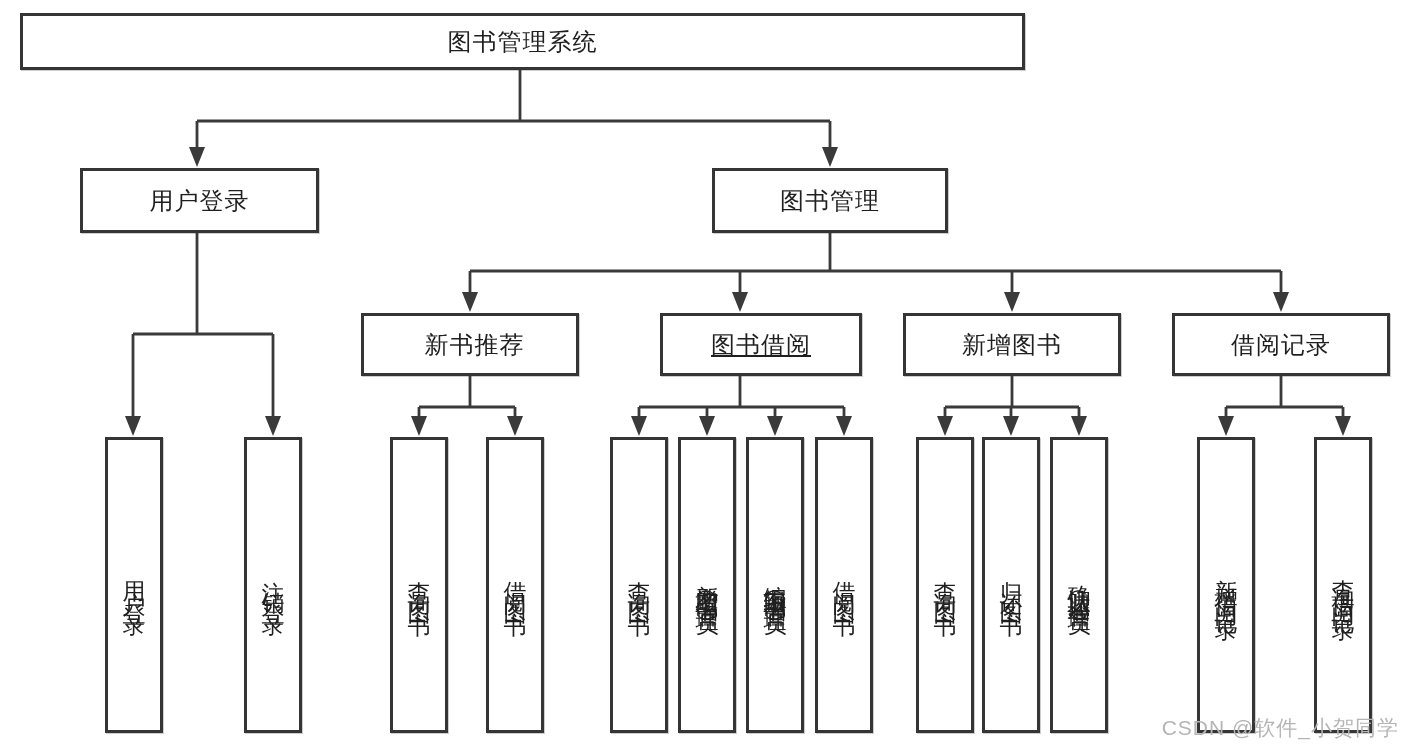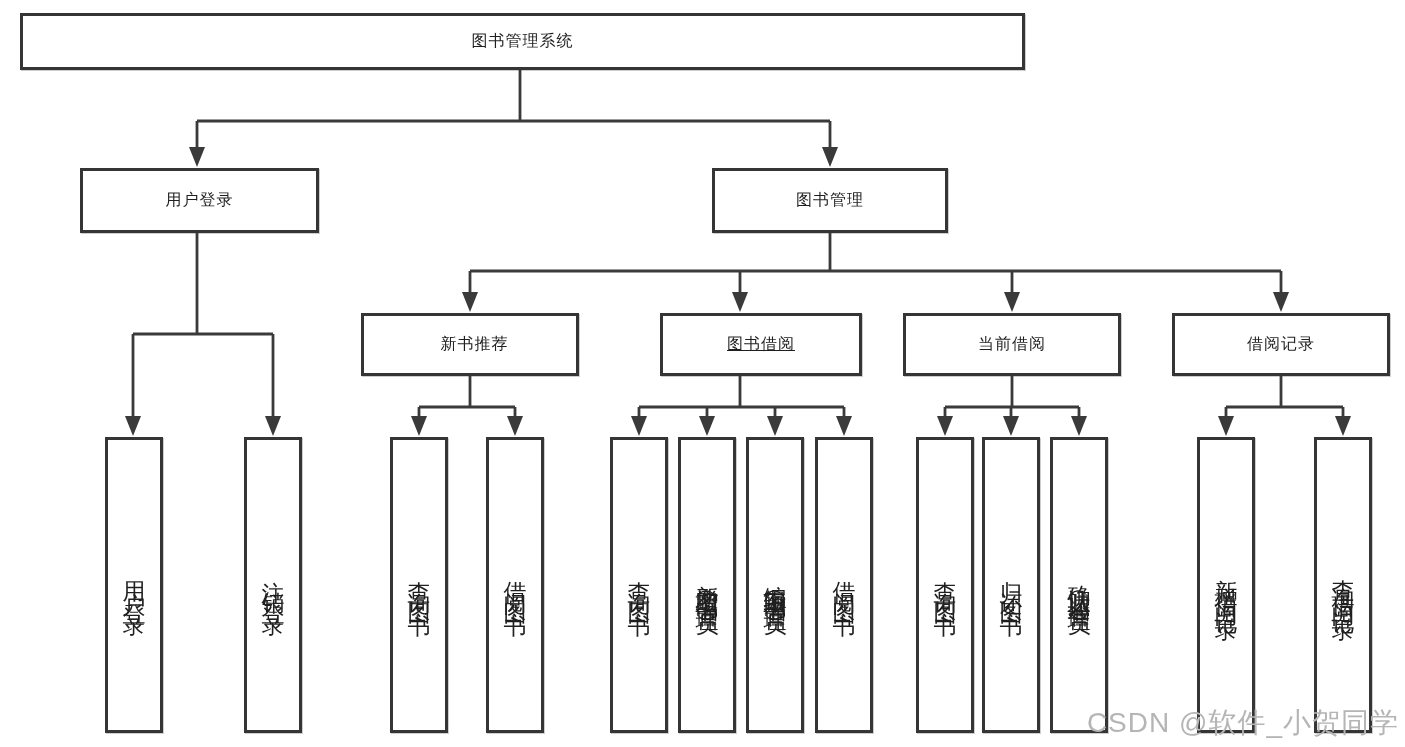--- a/index.html
+++ b/index.html
@@ -6,31 +6,31 @@
   .canvas{
     position:relative;width:1405px;height:747px;background:#ffffff;
     font-family:"Liberation Sans","DejaVu Sans",sans-serif;color:#1f1f1f;overflow:hidden;
   }
   .canvas svg{position:absolute;left:0;top:0;z-index:1;}
   .box{
     position:absolute;z-index:2;background:#ffffff;border:3px solid #353535;
     box-sizing:border-box;display:flex;align-items:center;justify-content:center;
     box-shadow:1px 1px 0 rgba(60,60,60,0.25);
   }
-  .hbox{font-size:16px;letter-spacing:1px;white-space:nowrap;}
+  .hbox{font-size:24px;letter-spacing:1px;white-space:nowrap;}
   .vbox{
     writing-mode:vertical-rl;text-orientation:mixed;
     font-size:23px;line-height:1;
   }
   .sp4{letter-spacing:11px;}
   .sp6{letter-spacing:8px;}
   .sp9{letter-spacing:4px;}
   .watermark{
     position:absolute;right:6px;bottom:5px;z-index:5;
-    font-size:28px;color:#b5b5b5;letter-spacing:1px;white-space:nowrap;
+    font-size:21px;color:#b5b5b5;letter-spacing:1px;white-space:nowrap;
   }
 </style>
 </head>
 <body>
 
 <div class="canvas">
 
   <svg id="connectors" width="1405" height="747">
       <line x1="520" y1="69" x2="520" y2="121" stroke="#3a3a3a" stroke-width="2.8"></line>
       <line x1="197" y1="121" x2="830" y2="121" stroke="#3a3a3a" stroke-width="2.8"></line>
@@ -86,21 +86,21 @@
       <polygon points="1335,416 1351,416 1343,436" fill="#3a3a3a"></polygon>
     </svg>
 
   <div class="box hbox" style="left:20px;top:13px;width:1005px;height:57px;">图书管理系统</div>
 
   <div class="box hbox" style="left:80px;top:168px;width:239px;height:65px;">用户登录</div>
   <div class="box hbox" style="left:712px;top:168px;width:236px;height:65px;text-align:right;">图书管理</div>
 
   <div class="box hbox" style="left:361px;top:313px;width:218px;height:63px;padding-left:9px;">新书推荐</div>
   <div class="box hbox" style="left:660px;top:313px;width:202px;height:63px;text-decoration:underline;">图书借阅</div>
-  <div class="box hbox" style="left:903px;top:313px;width:218px;height:63px;">当前借阅</div>
+  <div class="box hbox" style="left:903px;top:313px;width:218px;height:63px;">新增图书</div>
   <div class="box hbox" style="left:1172px;top:313px;width:218px;height:63px;">借阅记录</div>
 
   <div class="box vbox sp4" style="left:105px;top:437px;width:58px;height:296px;">用户登录</div>
   <div class="box vbox sp4" style="left:244px;top:437px;width:58px;height:296px;">注销登录</div>
 
   <div class="box vbox sp4" style="left:390px;top:437px;width:58px;height:296px;">查询图书</div>
   <div class="box vbox sp4" style="left:486px;top:437px;width:58px;height:296px;">借阅图书</div>
 
   <div class="box vbox sp4" style="left:610px;top:437px;width:58px;height:296px;">查询图书</div>
   <div class="box vbox sp9" style="left:678px;top:437px;width:58px;height:296px;">新增图书（管理员）</div>

